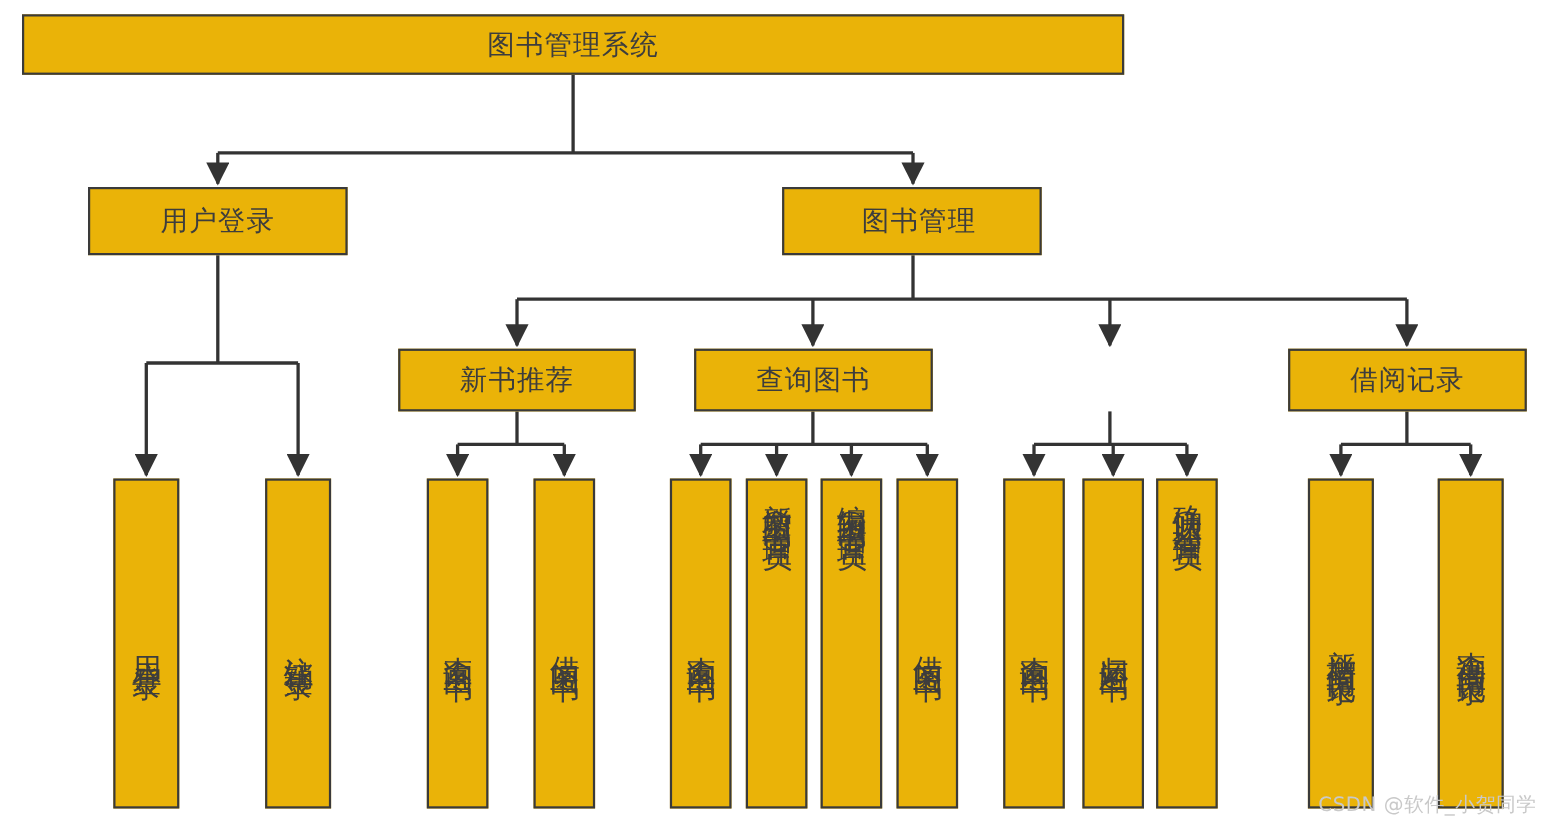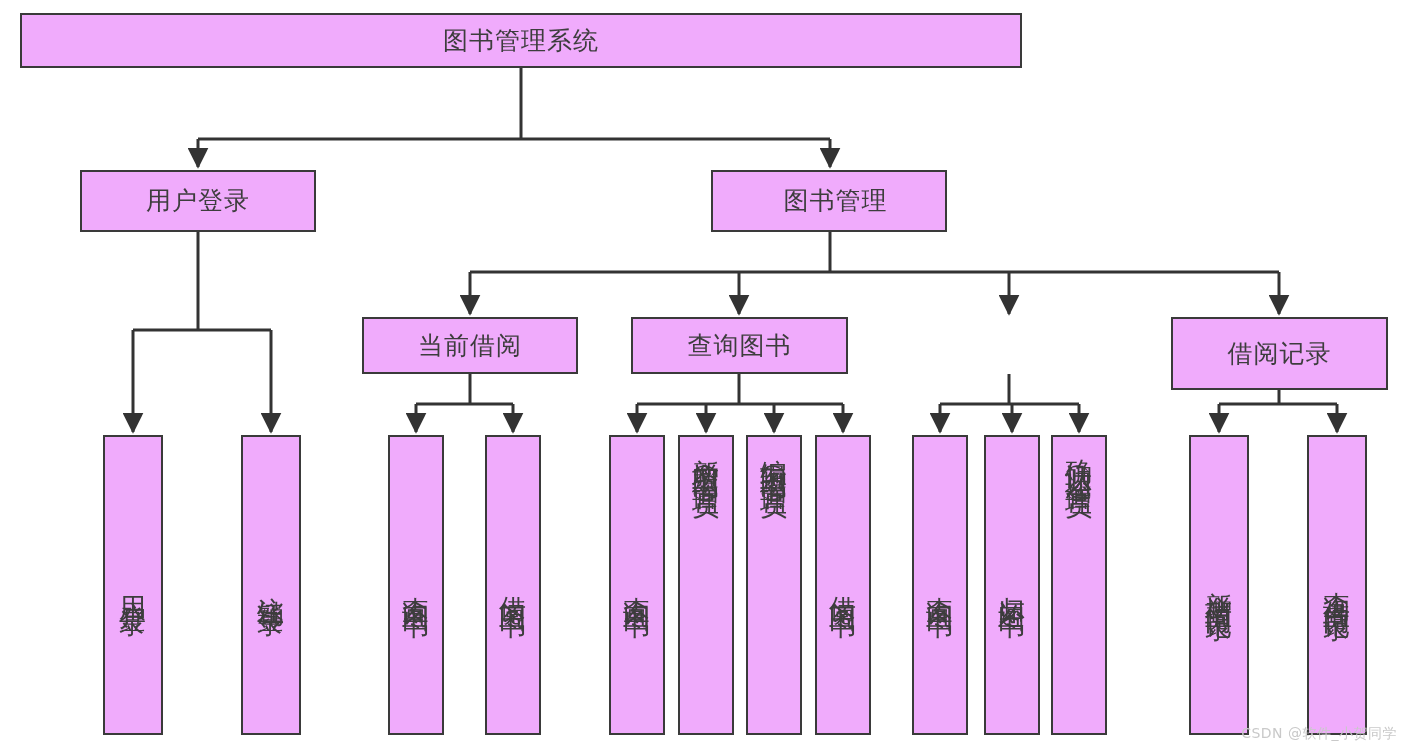--- a/index.html
+++ b/index.html
@@ -17,21 +17,21 @@
   }
   
   #connector-layer{
     position:absolute;left:0;top:0;width:1405px;height:747px;
     pointer-events:none;
   }
   
   .node{
     position:absolute;
     box-sizing:border-box;
-    background:#f0abfc;
+    background:#eab308;
     border:2.5px solid #3a3a3a;
     display:flex;
     align-items:center;
     justify-content:center;
     color:#3d3d3d;
   }
   .node .label{
     color:#3d3d3d;
     line-height:1.12;
     white-space:pre;
@@ -57,21 +57,21 @@
     display:block;
   }
   
   .node.vert.center-text{
     align-items:center;
   }
   
   #watermark{
     position:absolute;
     right:8px;bottom:4px;
-    font-size:14px;
+    font-size:18px;
     color:#c9c9c9;
     letter-spacing:0.5px;
     white-space:nowrap;
     user-select:none;
   }
 </style>
 </head>
 <body>
 
 <div id="diagram-root">
@@ -133,29 +133,29 @@
 
   <div class="node horiz" style="left:80px;top:170px;width:236px;height:62px;">
     <span class="label">用户登录</span>
   </div>
 
   <div class="node horiz" style="left:711px;top:170px;width:236px;height:62px;padding-left:13px;">
     <span class="label">图书管理</span>
   </div>
 
   <div class="node horiz" style="left:362px;top:317px;width:216px;height:57px;">
-    <span class="label">当前借阅</span>
+    <span class="label">新书推荐</span>
   </div>
 
   <div class="node horiz" style="left:631px;top:317px;width:217px;height:57px;">
     <span class="label">查询图书</span>
   </div>
 
 
-  <div class="node horiz" style="left:1171px;top:317px;width:217px;height:73px;">
+  <div class="node horiz" style="left:1171px;top:317px;width:217px;height:57px;">
     <span class="label">借阅记录</span>
   </div>
 
   <div class="node vert center-text" style="left:103px;top:435px;width:60px;height:300px;">
     <span class="label">用户登录</span>
   </div>
 
   <div class="node vert center-text" style="left:241px;top:435px;width:60px;height:300px;">
     <span class="label">注销登录</span>
   </div>

